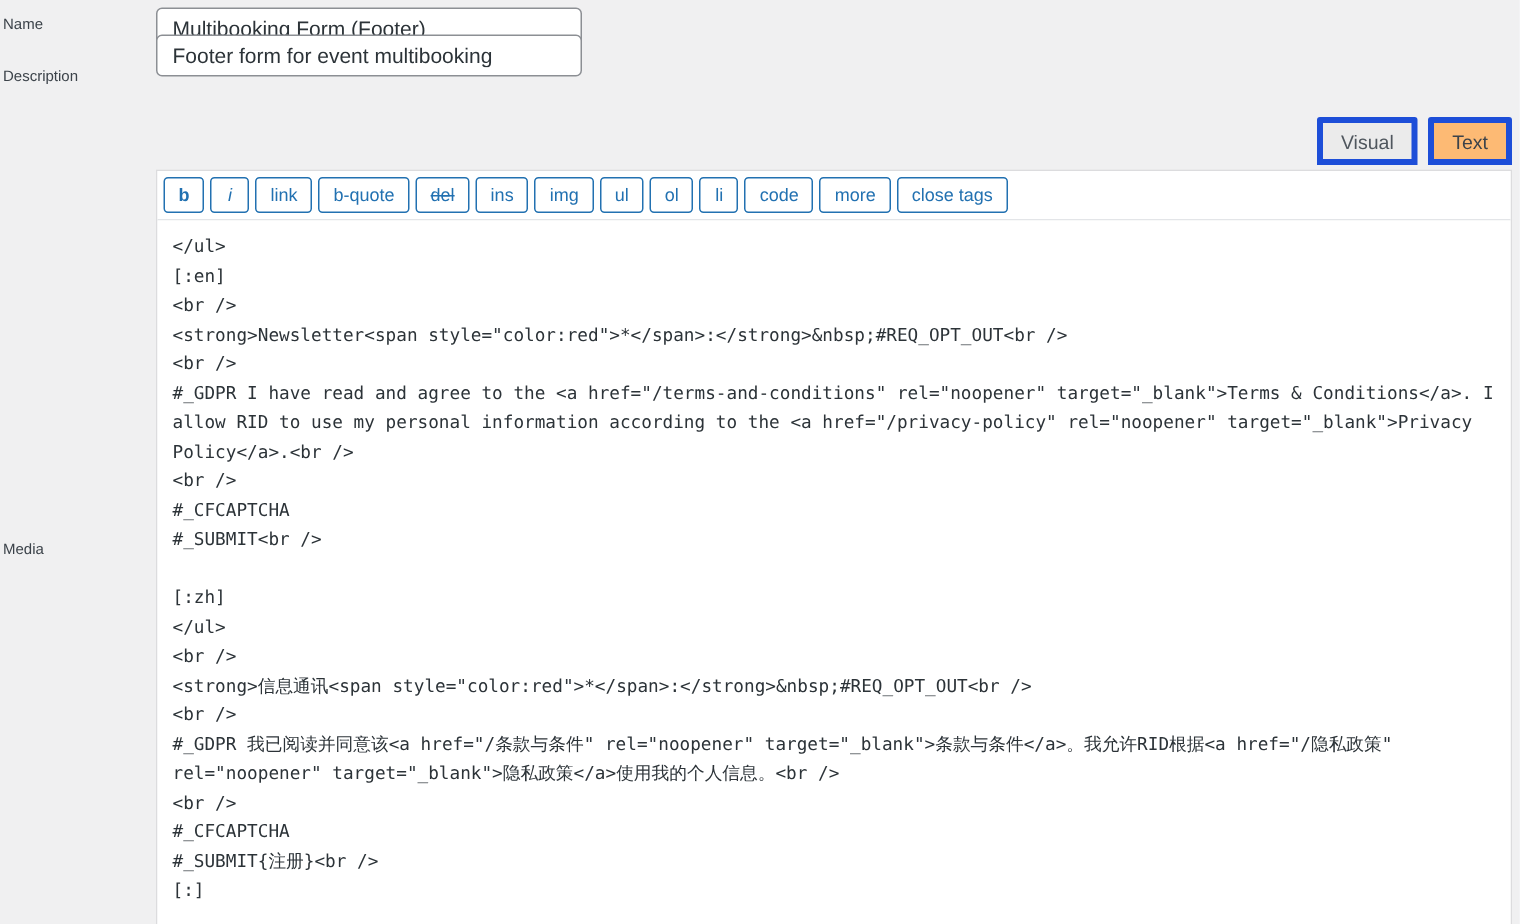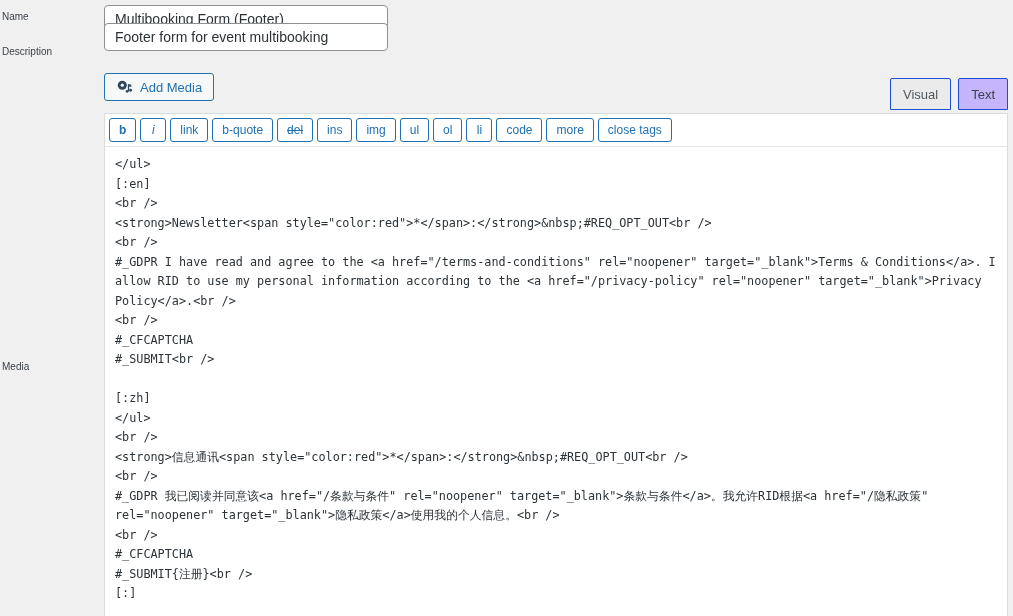--- a/index.html
+++ b/index.html
@@ -42,25 +42,25 @@
   }
   .media-btn svg { display: block; }
 
   .editor-tabs {
     position: absolute; right: 0; top: 78px;
     display: flex; gap: 7px; align-items: flex-end;
   }
   .switch-tab {
     height: 32px; padding: 0 12px;
     font-size: 13px; font-family: "Liberation Sans", sans-serif;
-    border: 1px solid #1d4ed8; border-radius: 2px 2px 0 0;
+    border: 4px solid #1d4ed8; border-radius: 2px 2px 0 0;
     cursor: pointer;
   }
   .switch-tab.inactive { background: #ebebeb; color: #50575e; }
-  .switch-tab.active   { background: #c4b5fd; color: #3c434a; }
+  .switch-tab.active   { background: #fdba74; color: #3c434a; }
 
   .editor-container {
     position: absolute; left: 0; top: 113px; width: 904px; height: 560px;
     background: #fff; border: 1px solid #dcdcde;
   }
   .quicktags-toolbar {
     display: flex; gap: 4px; align-items: center;
     padding: 4px; border-bottom: 1px solid #e3e5e8; background: #fff;
   }
   .qt {
@@ -91,32 +91,20 @@
 <label class="row-label" id="label-description">Description</label>
 <label class="row-label" id="label-format">Media</label>
 
 <div class="fields">
 
   <input class="text-input" id="input-name" type="text" value="Multibooking Form (Footer)" style="">
 
   <input class="text-input" id="input-description" type="text" value="Footer form for event multibooking" style="">
 
   <div class="media-buttons">
-    <button class="media-btn">
-      <span>
-        <svg width="18" height="18" viewBox="0 0 20 20">
-          <circle cx="7" cy="8" r="5" fill="#30485e"></circle>
-          <circle cx="7" cy="8" r="1.8" fill="#ffffff"></circle>
-          <path d="M13.2 6.6 L17 7.6 V10 L14.6 9.4 V14.6 H13.2 Z" fill="#30485e"></path>
-          <circle cx="12.4" cy="14.8" r="1.6" fill="#30485e"></circle>
-          <circle cx="16.2" cy="13.6" r="1.6" fill="#30485e"></circle>
-        </svg>
-      </span>
-      <span>Add Media</span>
-    </button>
   </div>
 
   <div class="editor-tabs">
     <button class="switch-tab inactive">Visual</button>
     <button class="switch-tab active">Text</button>
   </div>
 
   <div class="editor-container">
     <div class="quicktags-toolbar">
       <button class="qt qt-bold">b</button>

